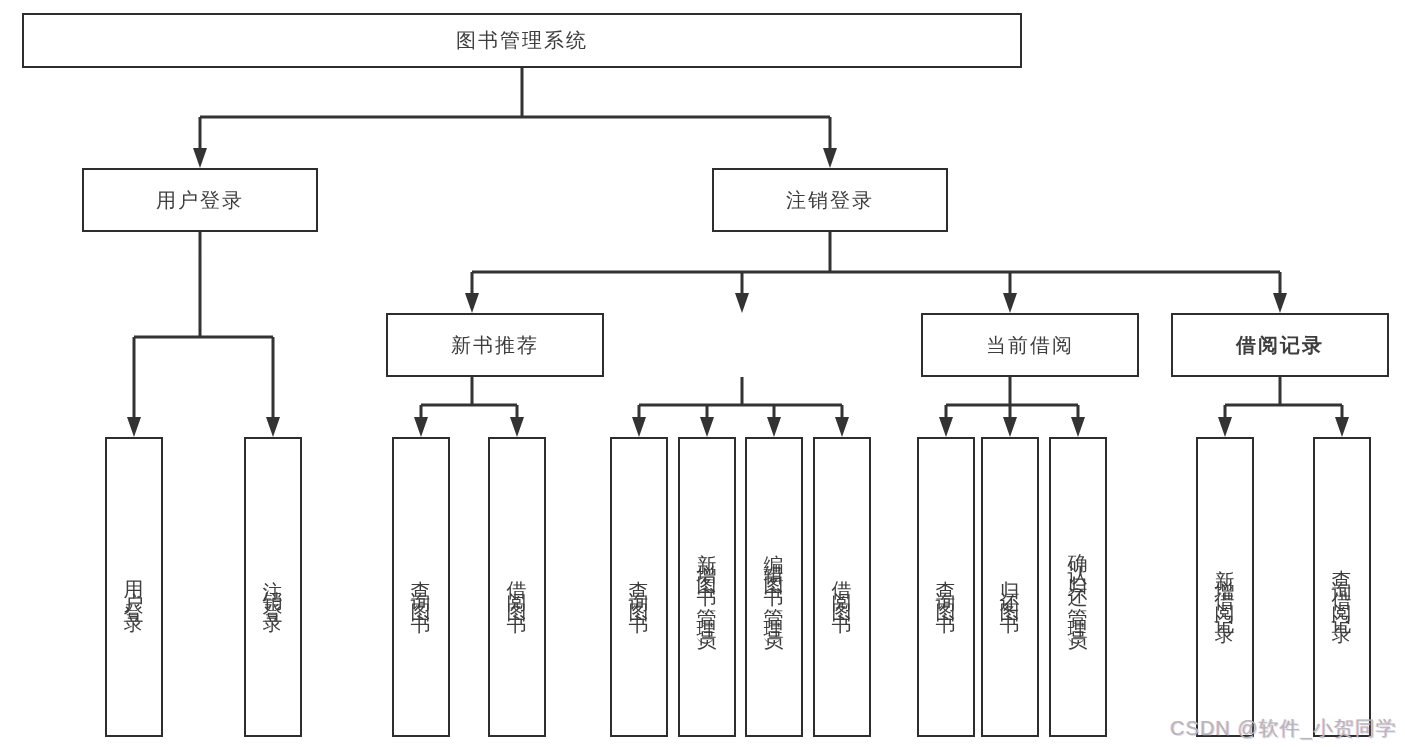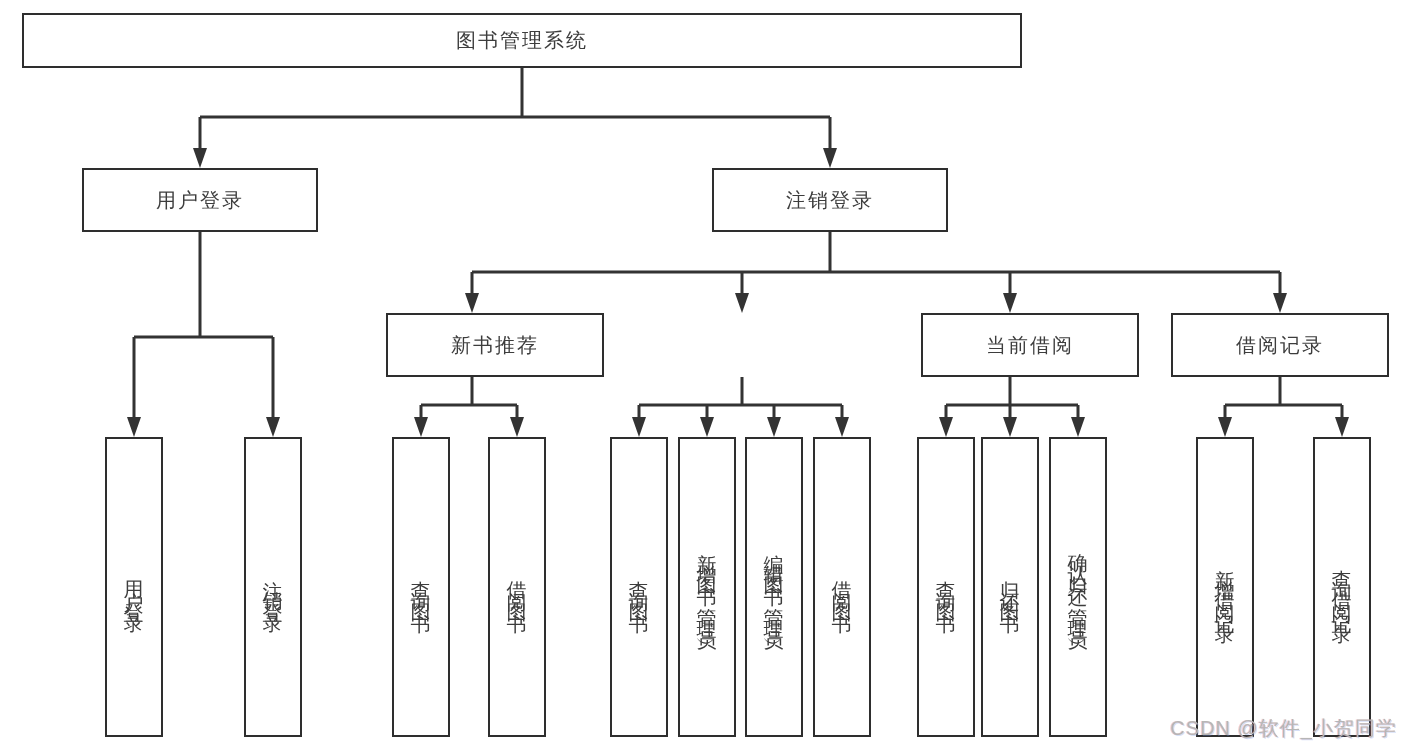--- a/index.html
+++ b/index.html
@@ -96,21 +96,21 @@
     </g>
   </svg>
 
   <div class="hnode" style="left:22px; top:13px; width:1000px; height:55px;">图书管理系统</div>
 
   <div class="hnode" style="left:82px; top:168px; width:236px; height:64px;">用户登录</div>
   <div class="hnode" style="left:712px; top:168px; width:236px; height:64px;">注销登录</div>
 
   <div class="hnode" style="left:363px; top:313px; width:218px; height:64px;margin-left:23px;">新书推荐</div>
   <div class="hnode" style="left:901px; top:313px; width:218px; height:64px;margin-left:20px;">当前借阅</div>
-  <div class="hnode" style="left:1171px; top:313px; width:218px; height:64px;">借阅记录</div>
+  <div class="hnode" style="left:1171px; top:313px; width:218px; height:64px;font-weight:bold;">借阅记录</div>
 
   <div class="vnode" style="left:105px;">用户登录</div>
   <div class="vnode" style="left:244px;">注销登录</div>
 
   <div class="vnode" style="left:392px;">查询图书</div>
   <div class="vnode" style="left:488px;">借阅图书</div>
 
   <div class="vnode" style="left:610px;">查询图书</div>
   <div class="vnode" style="left:678px;">新增图书（管理员）</div>
   <div class="vnode" style="left:745px;">编辑图书（管理员）</div>

